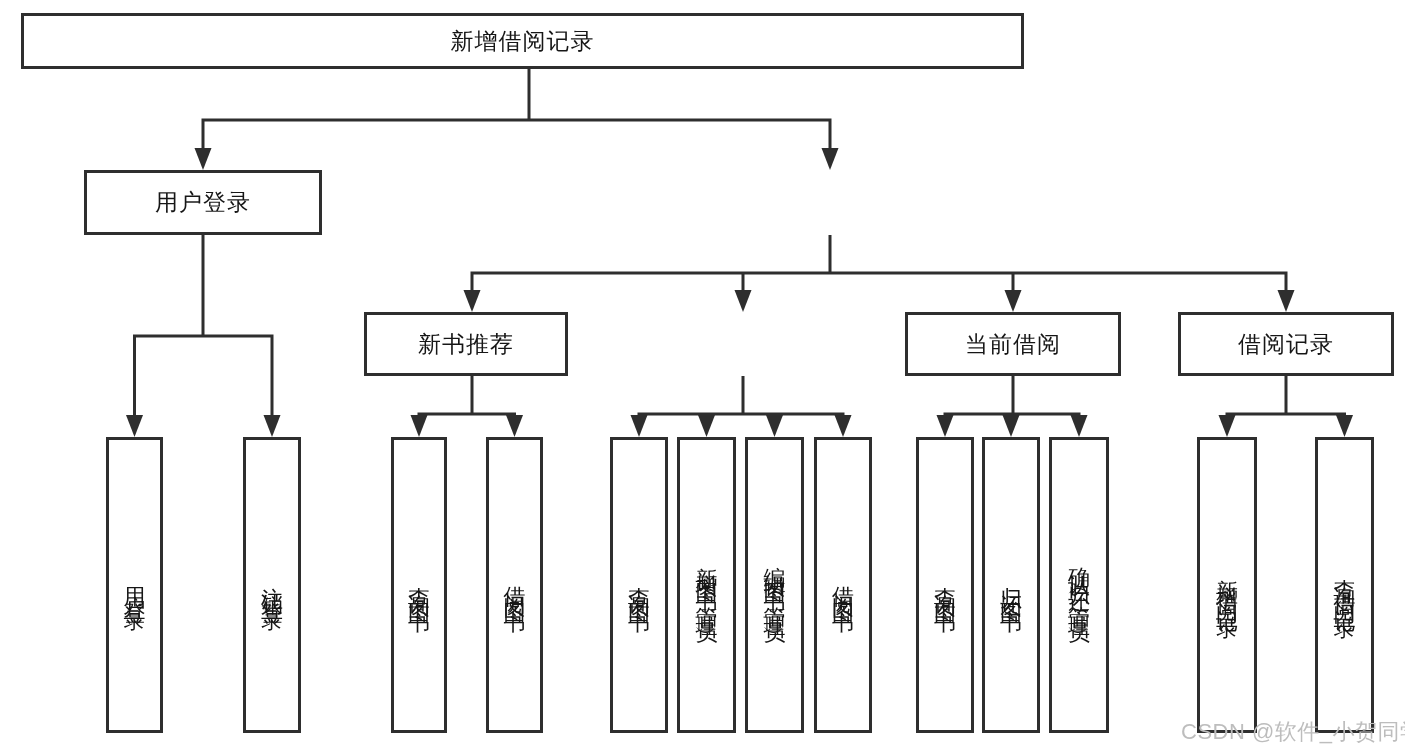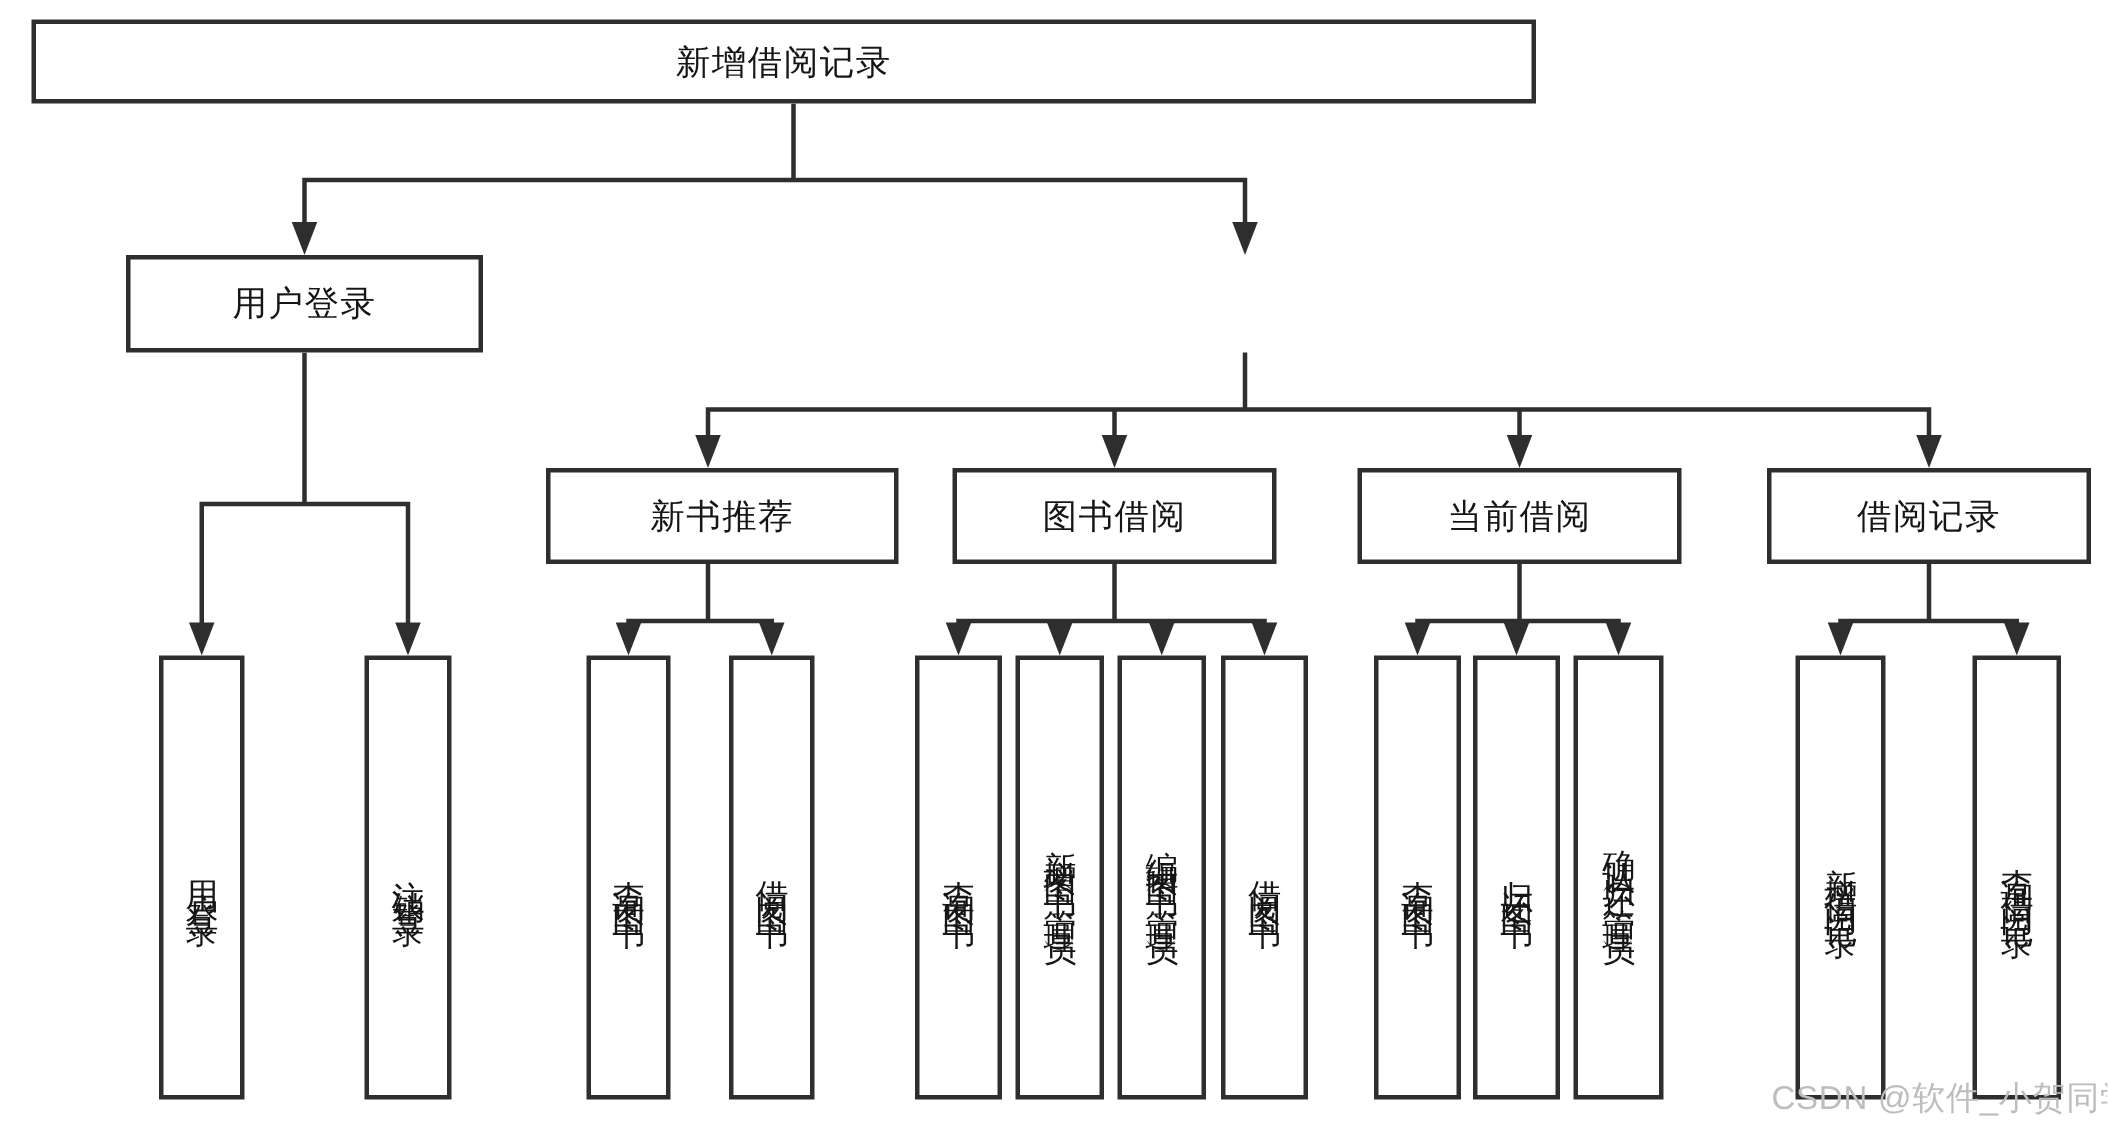--- a/index.html
+++ b/index.html
@@ -83,25 +83,22 @@
   </svg>
 
   <div class="box hbox" style="left:21px; top:13px; width:1003px; height:56px;">
     <span>新增借阅记录</span>
   </div>
 
   <div class="box hbox" style="left:84px; top:170px; width:238px; height:65px;">
     <span>用户登录</span>
   </div>
 
-  <div class="box hbox" style="left:364px; top:312px; width:235px; height:64px;">
+  <div class="box hbox" style="left:364px; top:312px; width:204px; height:64px;">
     <span>新书推荐</span>
-  </div>
-  <div class="box hbox" style="left:635px; top:312px; width:216px; height:64px;">
-    <span>图书借阅</span>
   </div>
   <div class="box hbox" style="left:905px; top:312px; width:216px; height:64px;">
     <span>当前借阅</span>
   </div>
   <div class="box hbox" style="left:1178px; top:312px; width:216px; height:64px;">
     <span>借阅记录</span>
   </div>
 
   <div class="box vbox" style="left:106px; top:437px; width:57px; height:296px;">
     <span class="vtext">用户登录</span>

